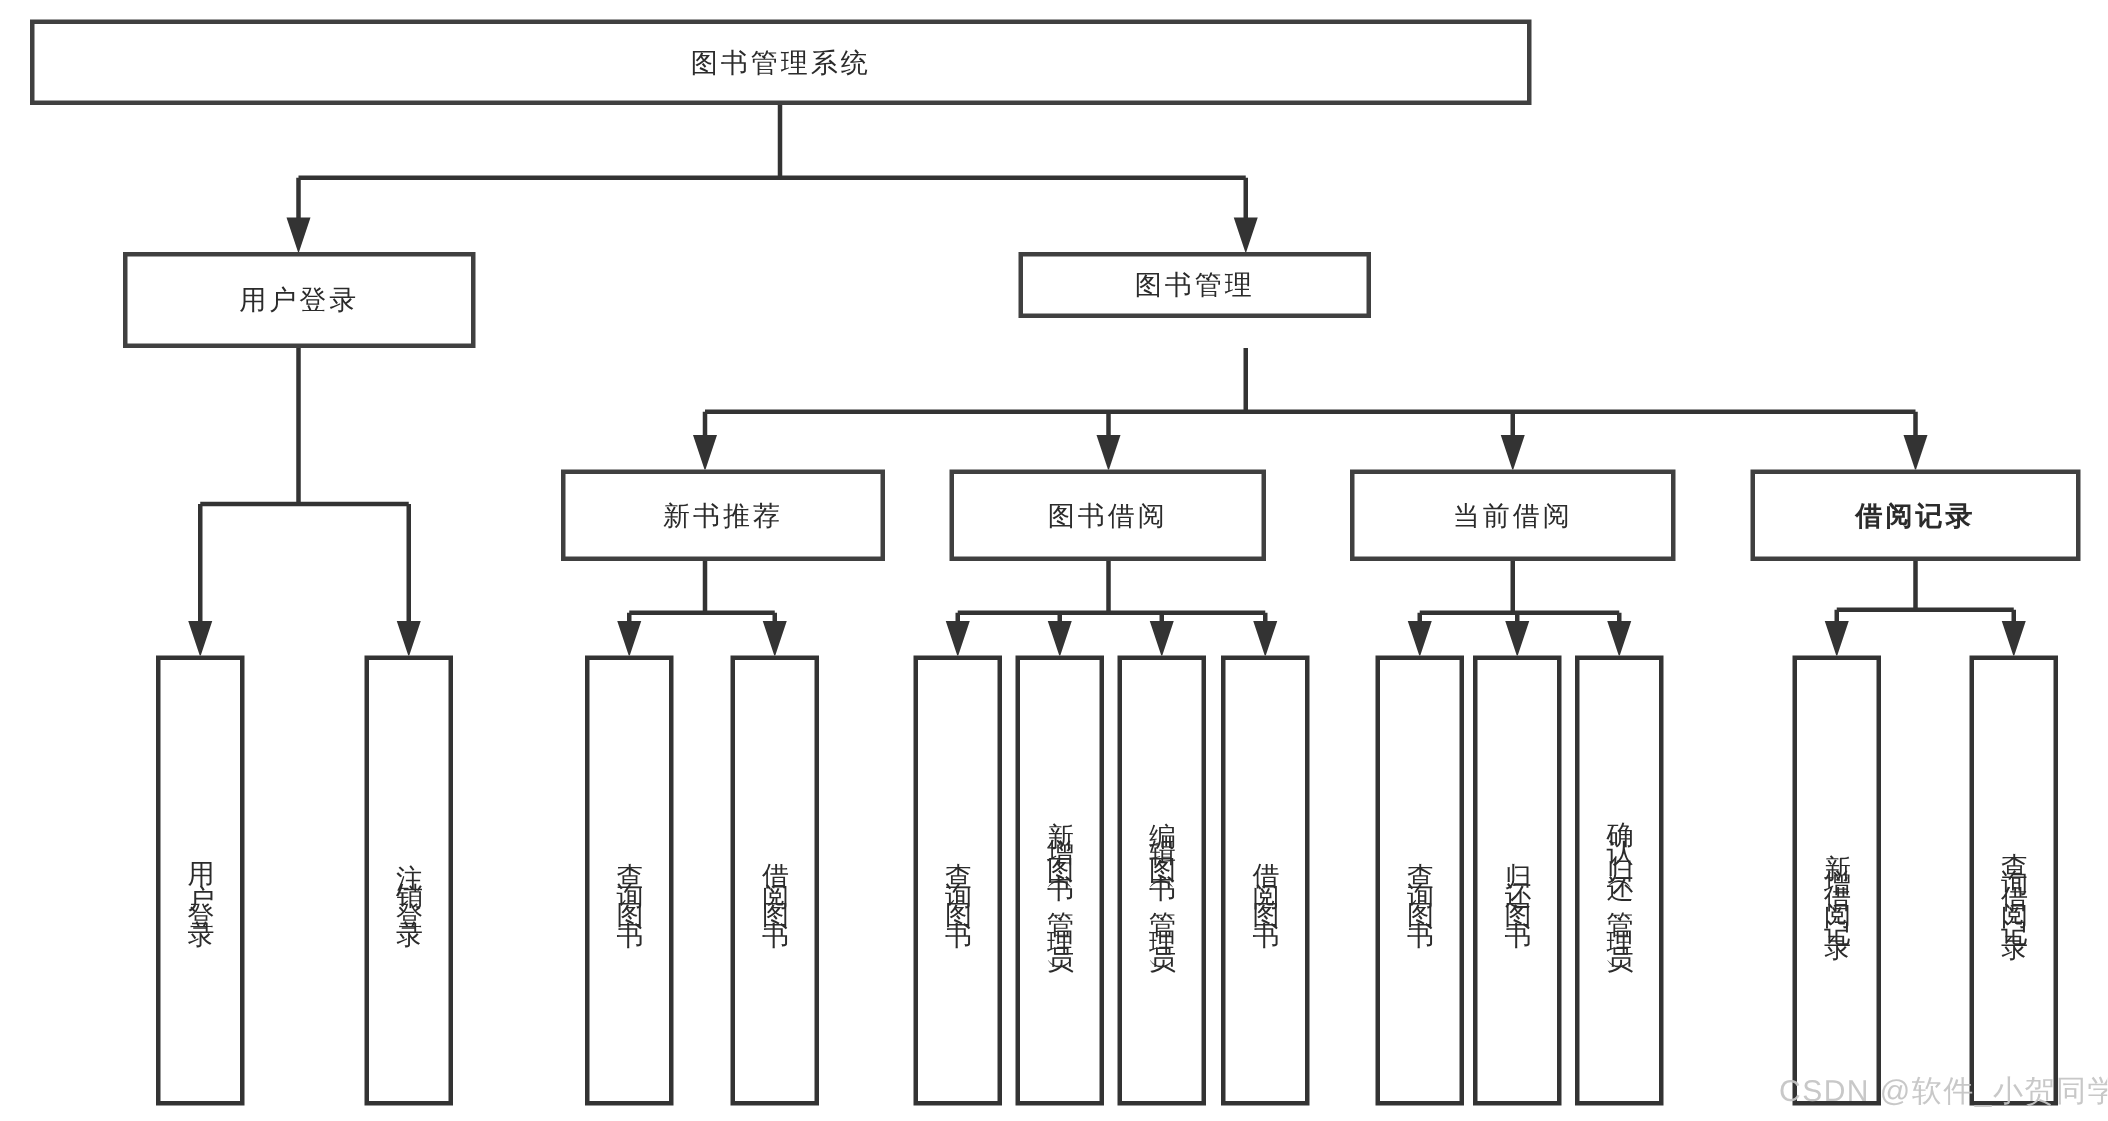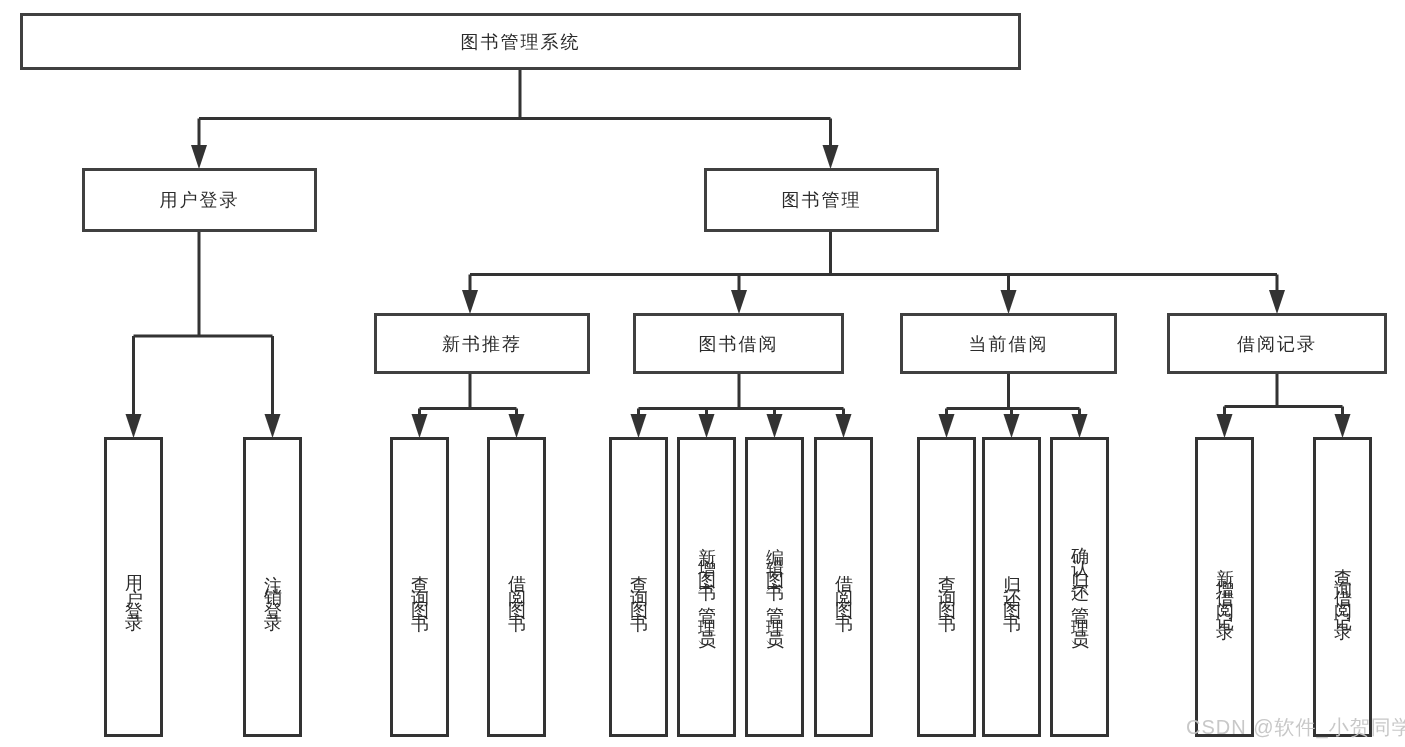--- a/index.html
+++ b/index.html
@@ -129,26 +129,26 @@
       <polygon points="1079.5,438 1071.5,414 1087.5,414"></polygon>
 
       <polygon points="1224.5,438 1216.5,414 1232.5,414"></polygon>
       <polygon points="1342.5,438 1334.5,414 1350.5,414"></polygon>
     </g>
   </svg>
 
   <div class="node" style="left:20px; top:13px; width:1001px; height:57px;">图书管理系统</div>
 
   <div class="node" style="left:82px; top:168px; width:235px; height:64px;">用户登录</div>
-  <div class="node" style="left:704px; top:168px; width:235px; height:64px;">图书管理</div>
+  <div class="node" style="left:679px; top:168px; width:235px; height:44px;">图书管理</div>
 
   <div class="node" style="left:362px; top:313px; width:216px; height:61px;margin-left:12px;">新书推荐</div>
   <div class="node" style="left:900px; top:313px; width:217px; height:61px;">当前借阅</div>
   <div class="node" style="left:633px; top:313px; width:211px; height:61px;">图书借阅</div>
-  <div class="node" style="left:1167px; top:313px; width:220px; height:61px;">借阅记录</div>
+  <div class="node" style="left:1167px; top:313px; width:220px; height:61px;font-weight:bold;">借阅记录</div>
 
   <div class="vnode" style="left:104px; top:437px; width:59px; height:300px;">用户登录</div>
   <div class="vnode" style="left:243px; top:437px; width:59px; height:300px;">注销登录</div>
 
   <div class="vnode" style="left:390px; top:437px; width:59px; height:300px;">查询图书</div>
   <div class="vnode" style="left:487px; top:437px; width:59px; height:300px;">借阅图书</div>
 
   <div class="vnode" style="left:609px; top:437px; width:59px; height:300px;">查询图书</div>
   <div class="vnode long" style="left:677px; top:437px; width:59px; height:300px;">新增图书（管理员）</div>
   <div class="vnode long" style="left:745px; top:437px; width:59px; height:300px;">编辑图书（管理员）</div>

